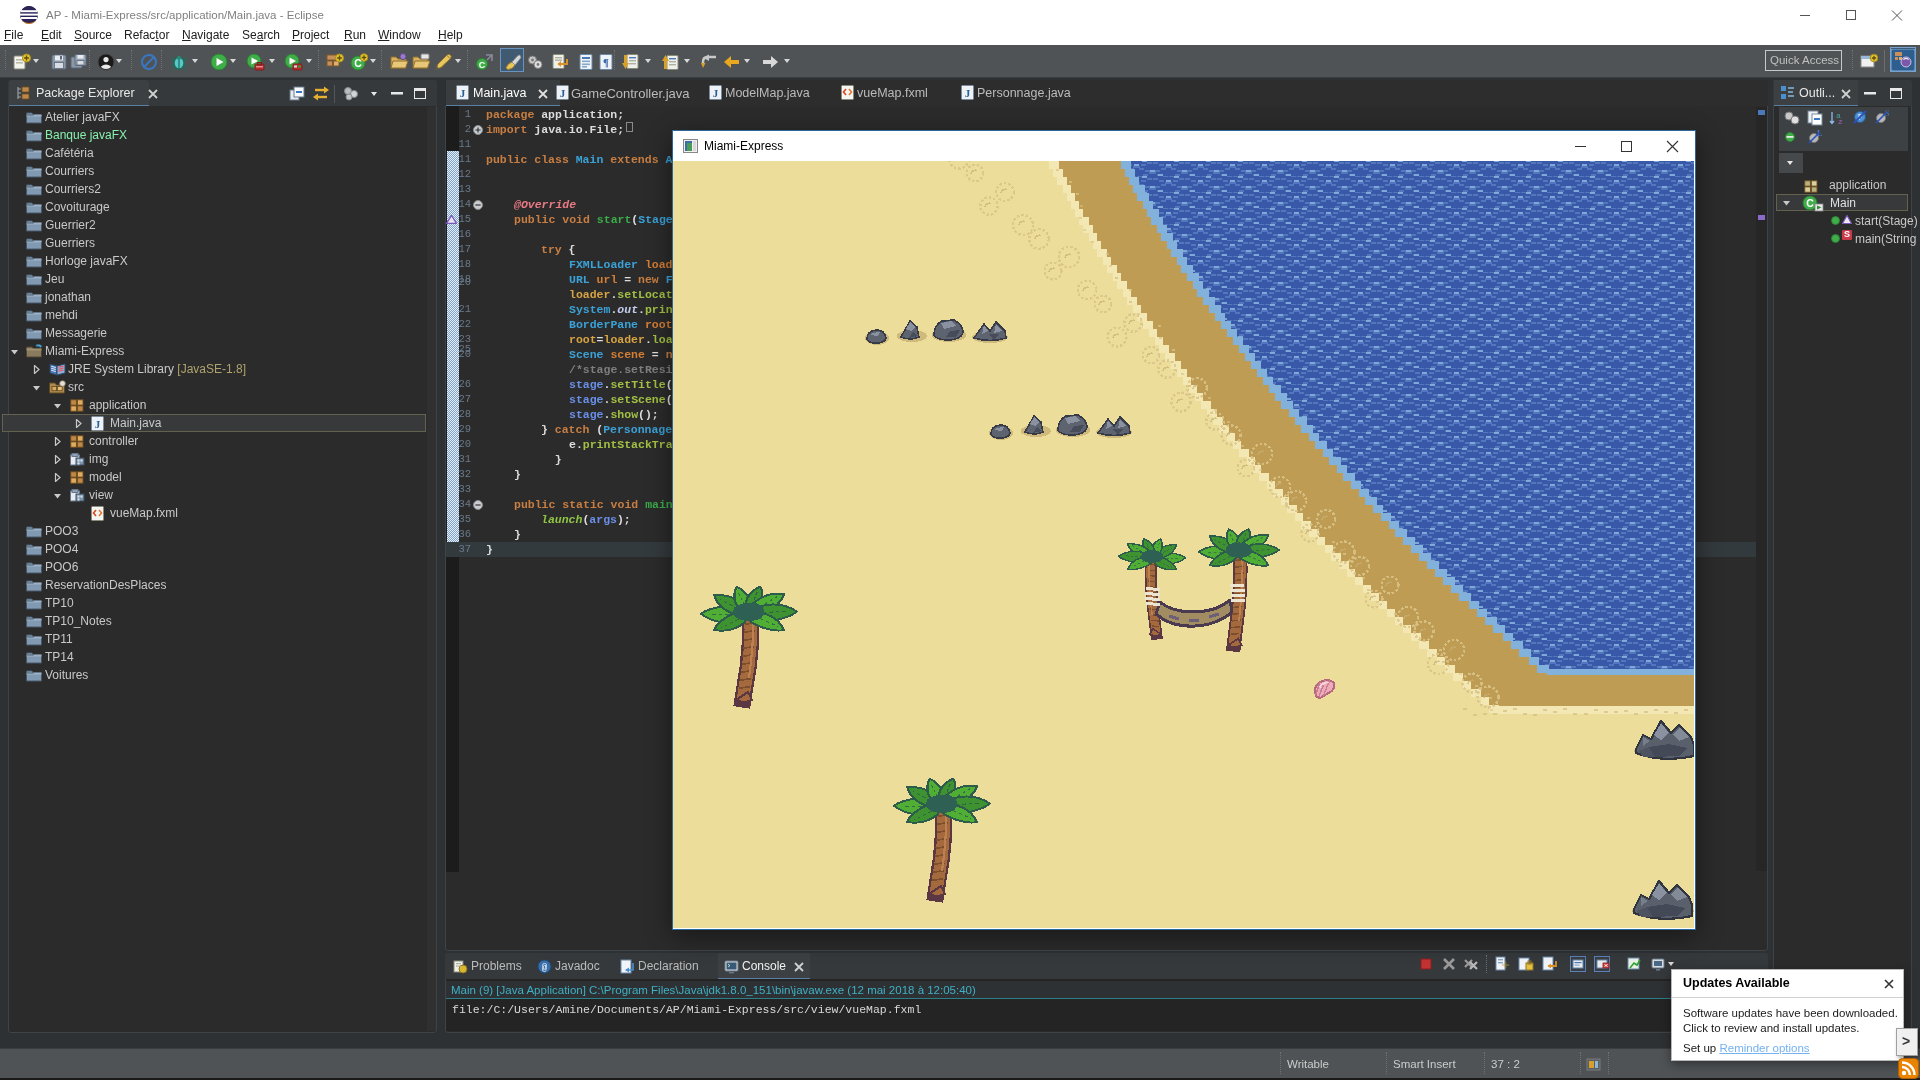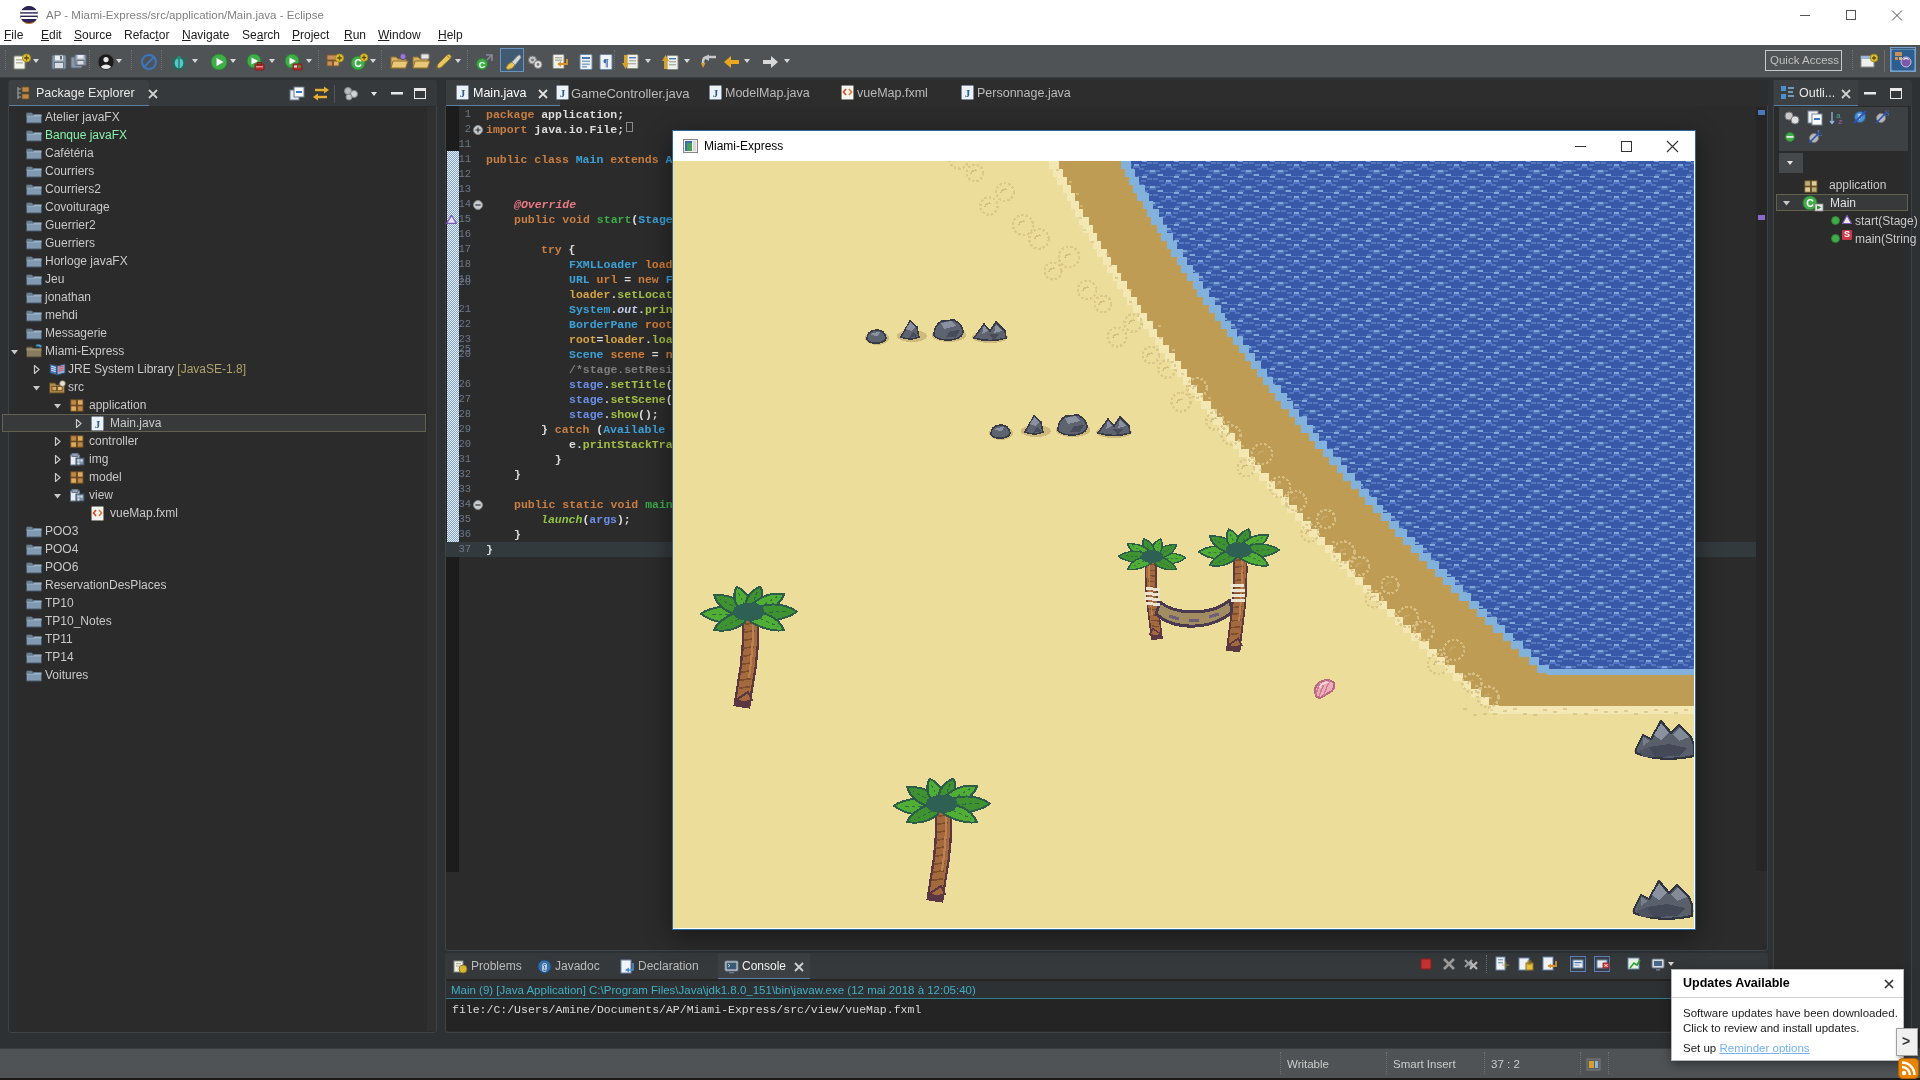--- a/index.html
+++ b/index.html
@@ -631,21 +631,21 @@
     <div class="cl" style="left:569px;top:272px"><span class="c">URL</span><span class="v"> url</span><span class="p"> = </span><span class="k">new </span><span class="c">File</span><span class="p">(...)</span></div>
     <div class="cl" style="left:569px;top:287px"><span class="r">loader</span><span class="p">.</span><span class="l">setLocation</span><span class="p">(</span><span class="r">url</span><span class="p">);</span></div>
     <div class="cl" style="left:569px;top:302px"><span class="c">System</span><span class="p">.</span><span class="so">out</span><span class="p">.</span><span class="l">println</span><span class="p">(...);</span></div>
     <div class="cl" style="left:569px;top:317px"><span class="c">BorderPane</span><span class="v"> root</span><span class="p">;</span></div>
     <div class="cl" style="left:569px;top:332px"><span class="r">root</span><span class="p">=</span><span class="r">loader</span><span class="p">.</span><span class="l">load</span><span class="p">();</span></div>
     <div class="cl" style="left:569px;top:347px"><span class="c">Scene</span><span class="v"> scene</span><span class="p"> = </span><span class="k">new </span><span class="c">Scene</span><span class="p">(root);</span></div>
     <div class="cl" style="left:569px;top:362px"><span class="g">/*stage.setResizable(false);*/</span></div>
     <div class="cl" style="left:569px;top:377px"><span class="q">stage</span><span class="p">.</span><span class="l">setTitle</span><span class="p">(...);</span></div>
     <div class="cl" style="left:569px;top:392px"><span class="q">stage</span><span class="p">.</span><span class="l">setScene</span><span class="p">(scene);</span></div>
     <div class="cl" style="left:569px;top:407px"><span class="q">stage</span><span class="p">.</span><span class="l">show</span><span class="p">();</span></div>
-    <div class="cl" style="left:541px;top:422px"><span class="p">} </span><span class="k">catch</span><span class="p"> (</span><span class="c">Available</span><span class="p"> e) {</span></div>
+    <div class="cl" style="left:541px;top:422px"><span class="p">} </span><span class="k">catch</span><span class="p"> (</span><span class="c">Personnage</span><span class="p"> e) {</span></div>
     <div class="cl" style="left:569px;top:437px"><span class="p">e.</span><span class="l">printStackTrace</span><span class="p">();</span></div>
     <div class="cl" style="left:541px;top:452px"><span class="p">&nbsp;&nbsp;}</span></div>
     <div class="cl" style="left:514px;top:467px"><span class="p">}</span></div>
     <div class="cl" style="left:514px;top:497px"><span class="k">public static void </span><span class="m">main</span><span class="p">(</span><span class="c">String</span><span class="p">[]</span><span class="q"> args</span><span class="p">) {</span></div>
     <div class="cl" style="left:541px;top:512px"><span class="lch">launch</span><span class="p">(</span><span class="q">args</span><span class="p">);</span></div>
     <div class="cl" style="left:514px;top:527px"><span class="p">}</span></div>
     <div class="cl" style="left:486px;top:542px"><span class="p">}</span></div>
 
 <div class="abs" style="left:1756px;top:107px;width:11px;height:764px;background:#262626"></div>
 <div class="abs" style="left:1758px;top:110px;width:7px;height:5px;background:#4a78b8"></div>

